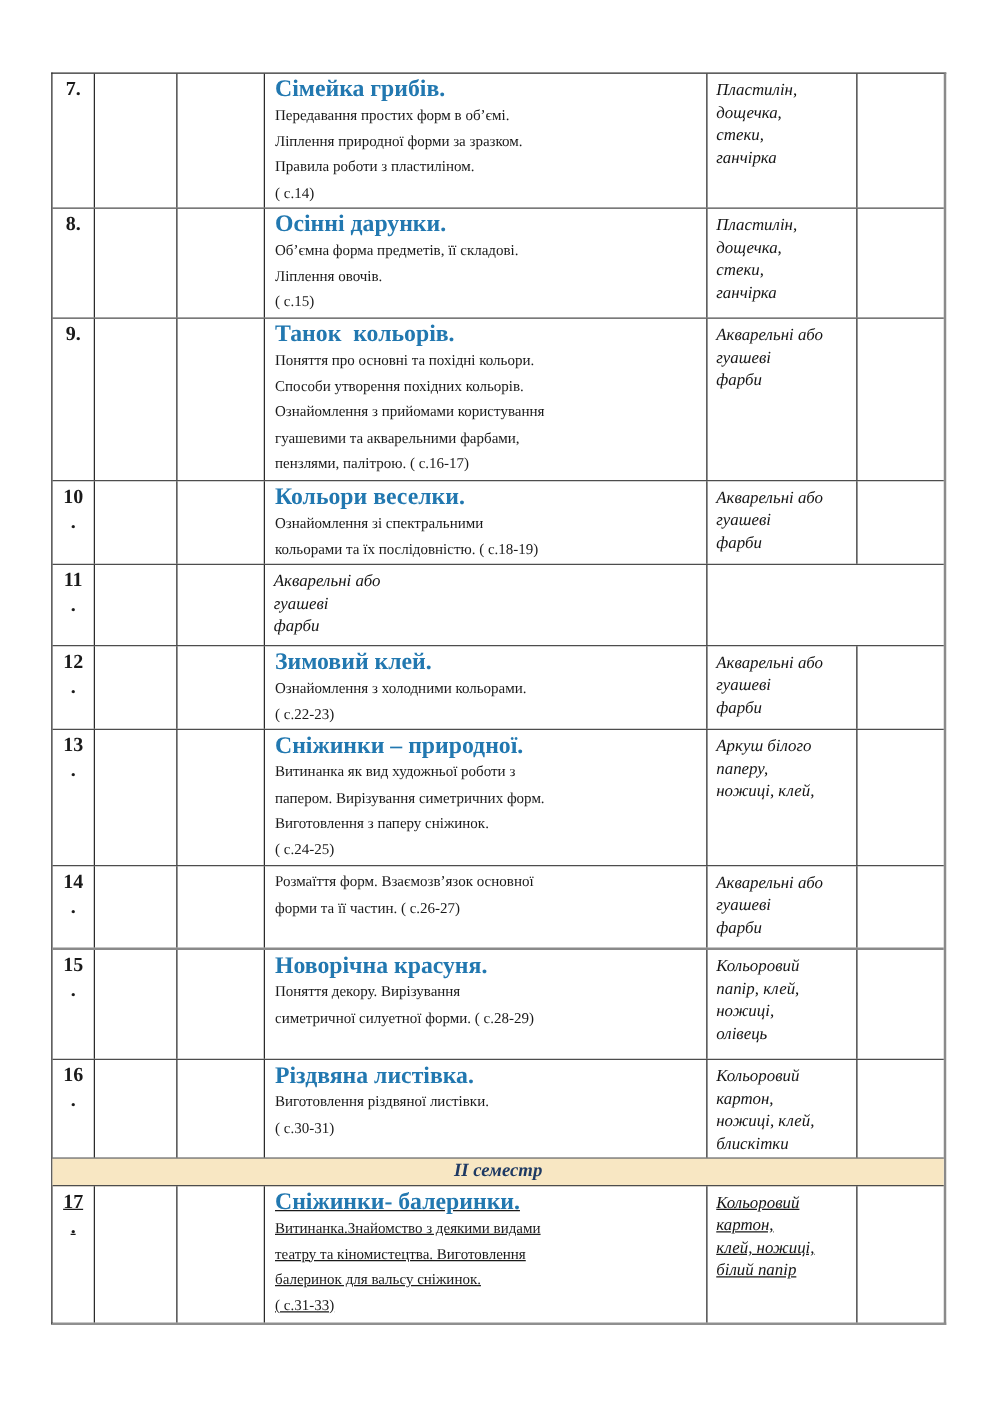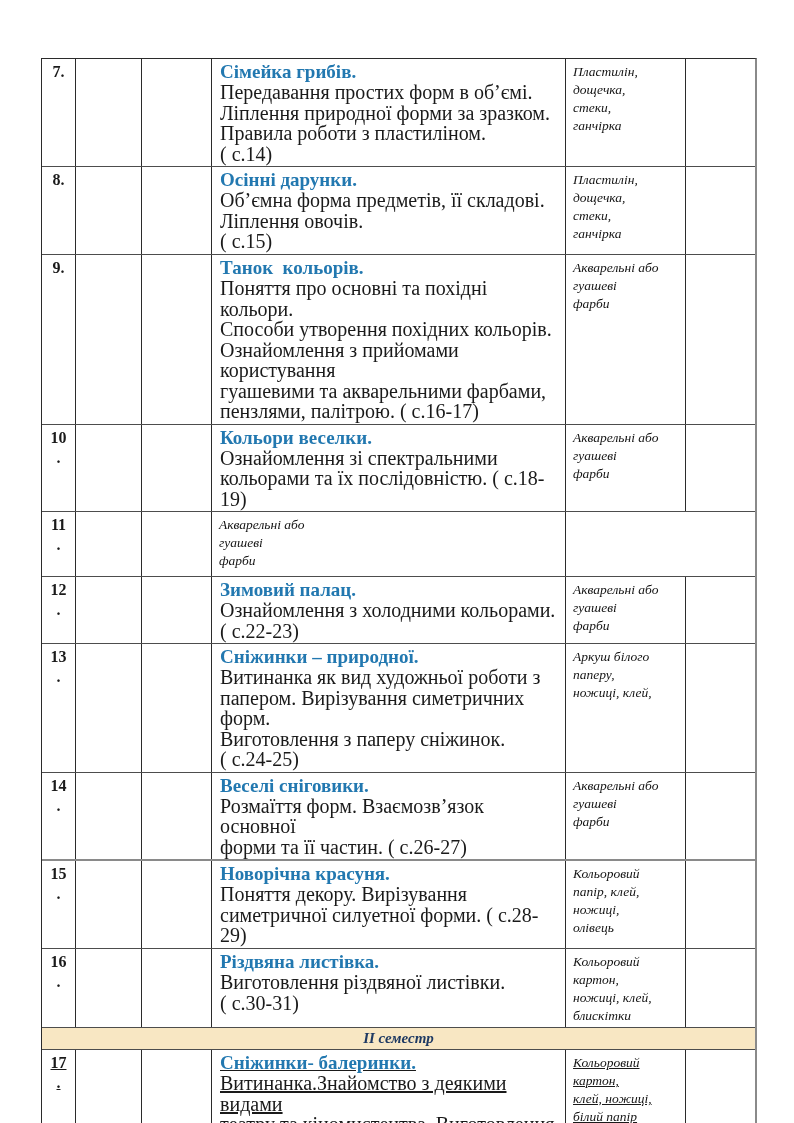--- a/index.html
+++ b/index.html
@@ -35,21 +35,21 @@
   .cell-num{
     font-weight:bold;font-size:16px;line-height:20px;
     text-align:center;white-space:pre-line;padding-top:3px;
   }
   .cell-topic{padding:2px 6px 2px 8px;}
   .lesson-title{
     font-weight:bold;font-size:19px;line-height:21px;
     color:var(--title-blue,#2278b0);white-space:pre-wrap;
   }
   .lesson-desc{
-    font-size:20px;line-height:20.5px;white-space:pre-line;
+    font-size:12px;line-height:20.5px;white-space:pre-line;
   }
   .cell-materials{
     font-style:italic;font-size:13.5px;line-height:18px;
     padding:4px 12px 2px 7px;white-space:pre-line;color:#141414;
   }
   .semester-banner{
     background:var(--banner-bg,#f8e7c3);
     border-bottom:1px solid #4d4d4d;
     height:21px;display:flex;align-items:center;justify-content:center;
     font-weight:bold;font-style:italic;font-size:15px;
@@ -136,21 +136,21 @@
 гуашеві
 фарби</div>
     <div class="cell"></div>
   </div>
         <div class="t-row" style="min-height: 64px;">
     <div class="cell cell-num">12
 .</div>
     <div class="cell"></div>
     <div class="cell"></div>
     <div class="cell cell-topic">
-      <div class="lesson-title">Зимовий палац.</div>
+      <div class="lesson-title">Зимовий клей.</div>
       <div class="lesson-desc">Ознайомлення з холодними кольорами.
 ( с.22-23)</div>
     </div>
     <div class="cell cell-materials">Акварельні або
 гуашеві
 фарби</div>
     <div class="cell"></div>
   </div>
         <div class="t-row" style="min-height: 108px;">
     <div class="cell cell-num">13
@@ -168,21 +168,20 @@
 паперу,
 ножиці, клей,</div>
     <div class="cell"></div>
   </div>
         <div class="t-row thick-sep" style="min-height: 65px;">
     <div class="cell cell-num">14
 .</div>
     <div class="cell"></div>
     <div class="cell"></div>
     <div class="cell cell-topic">
-      <div class="lesson-title">Веселі сніговики.</div>
       <div class="lesson-desc">Розмаїття форм. Взаємозв’язок основної
 форми та її частин. ( с.26-27)</div>
     </div>
     <div class="cell cell-materials">Акварельні або
 гуашеві
 фарби</div>
     <div class="cell"></div>
   </div>
         <div class="t-row" style="min-height: 87px;">
     <div class="cell cell-num">15

